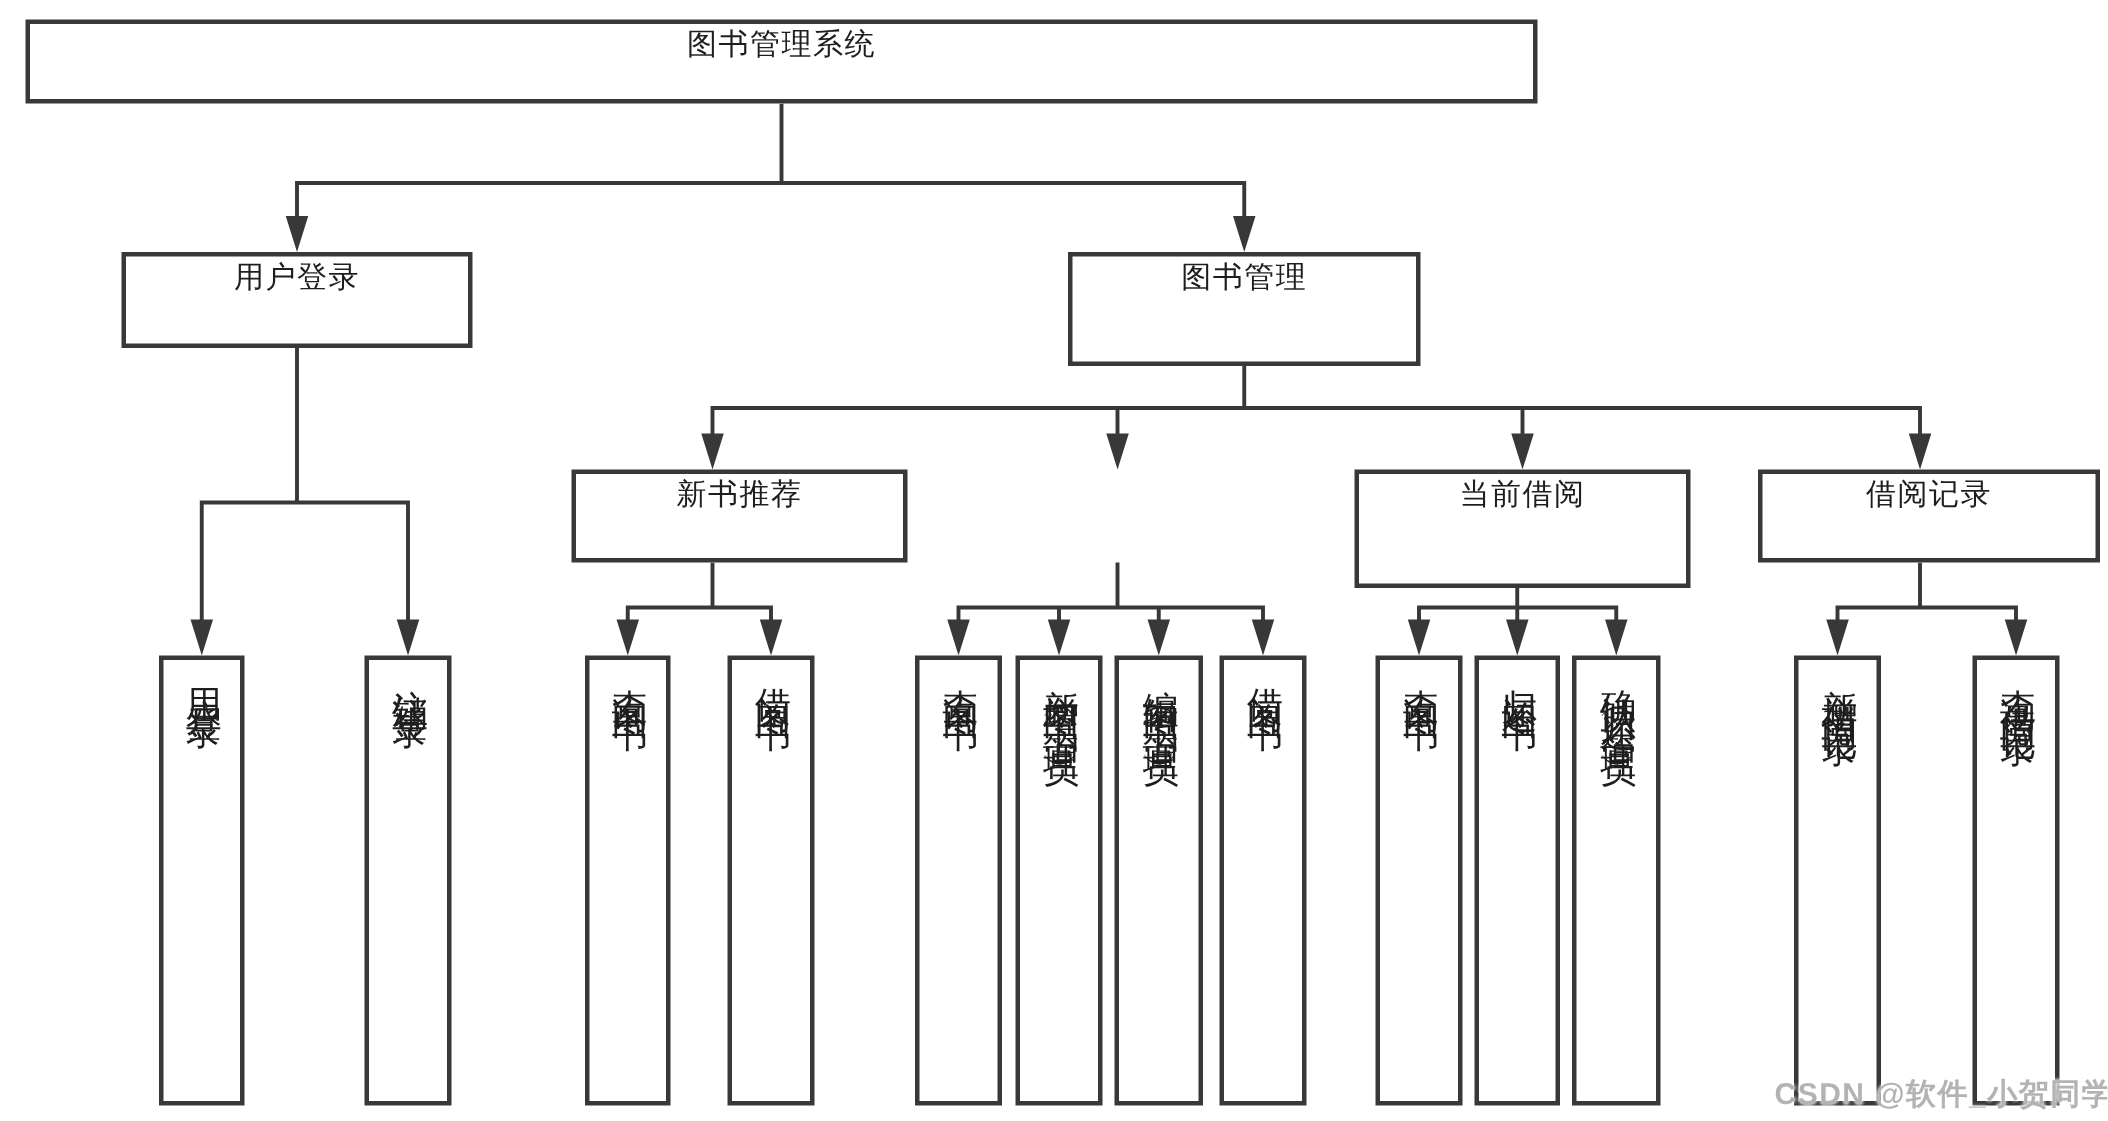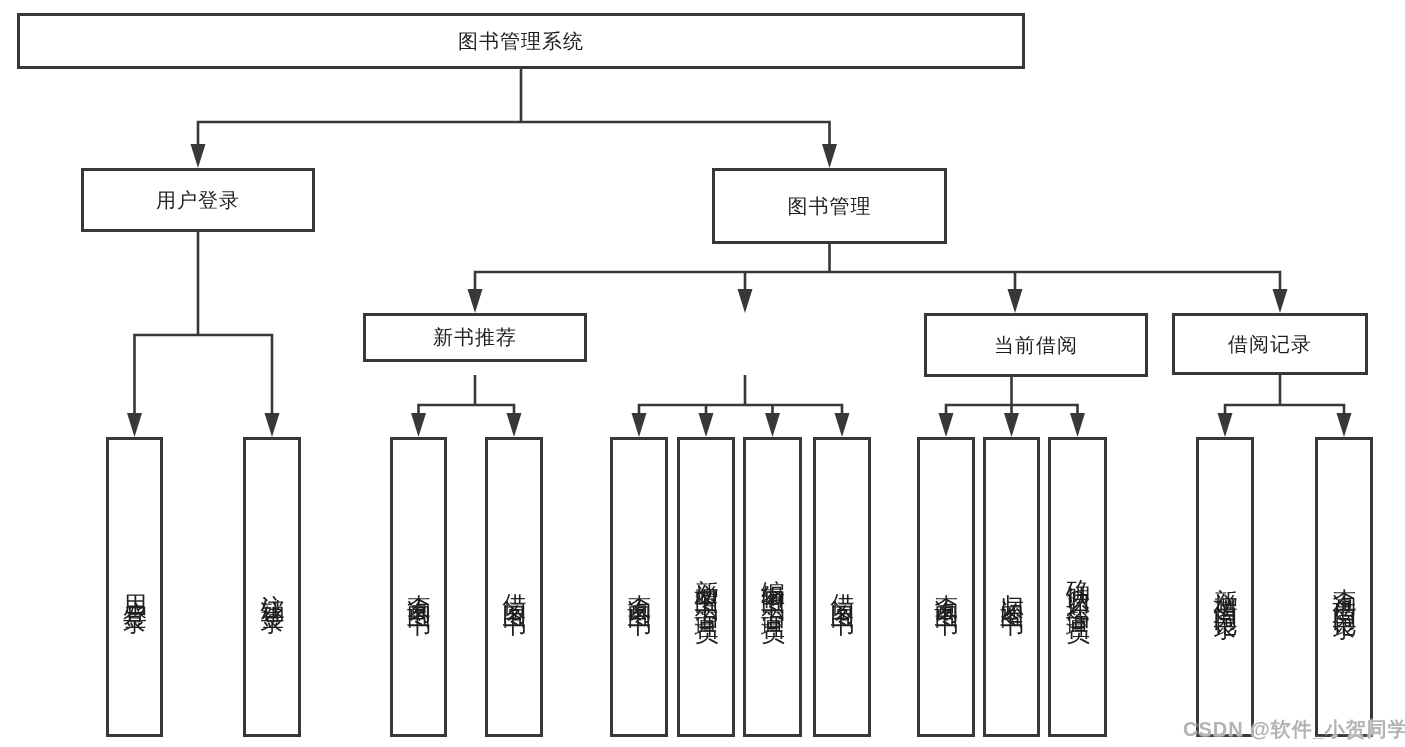--- a/index.html
+++ b/index.html
@@ -10,21 +10,21 @@
     font-family:"Liberation Sans","DejaVu Sans",sans-serif;
     overflow:hidden;
   }
   #connectors{position:absolute;left:0;top:0;z-index:1;}
   .box{
     position:absolute;
     box-sizing:border-box;
     border:3px solid #383838;
     background:#ffffff;
     display:flex;
-    align-items:center;
+    align-items:flex-start;
     justify-content:center;
     z-index:2;
     color:#1e1e1e;
   }
   .box.h span{
     font-size:20px;
     letter-spacing:1px;
     white-space:nowrap;
   }
   .box.v span{
@@ -77,27 +77,27 @@
     <span>图书管理系统</span>
   </div>
 
   <div class="box h" style="left:81px;top:168px;width:234px;height:64px">
     <span>用户登录</span>
   </div>
   <div class="box h" style="left:712px;top:168px;width:235px;height:76px">
     <span>图书管理</span>
   </div>
 
-  <div class="box h" style="left:363px;top:313px;width:224px;height:49px">
+  <div class="box h" style="left:381px;top:313px;width:224px;height:62px">
     <span>新书推荐</span>
   </div>
-  <div class="box h" style="left:924px;top:313px;width:224px;height:64px">
+  <div class="box h" style="left:903px;top:313px;width:224px;height:79px">
     <span>当前借阅</span>
   </div>
-  <div class="box h" style="left:1172px;top:313px;width:196px;height:62px">
+  <div class="box h" style="left:1172px;top:313px;width:228px;height:62px">
     <span>借阅记录</span>
   </div>
 
   <div class="box v" style="left:106px;top:437px;width:57px;height:300px">
     <span>用户登录</span>
   </div>
   <div class="box v" style="left:243px;top:437px;width:58px;height:300px">
     <span>注销登录</span>
   </div>
 

